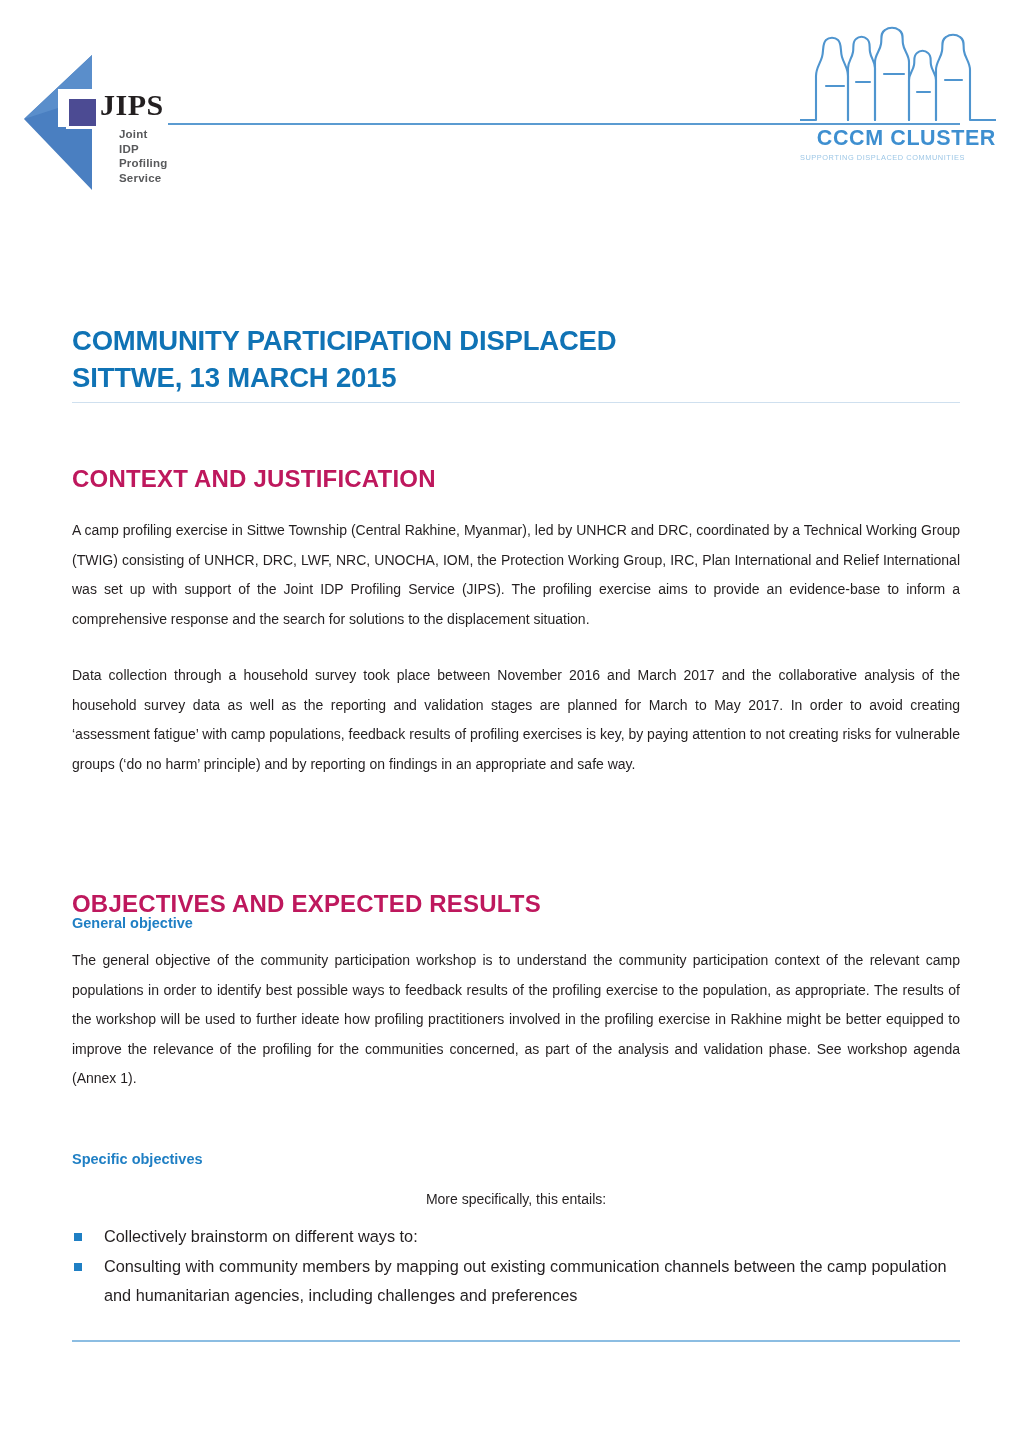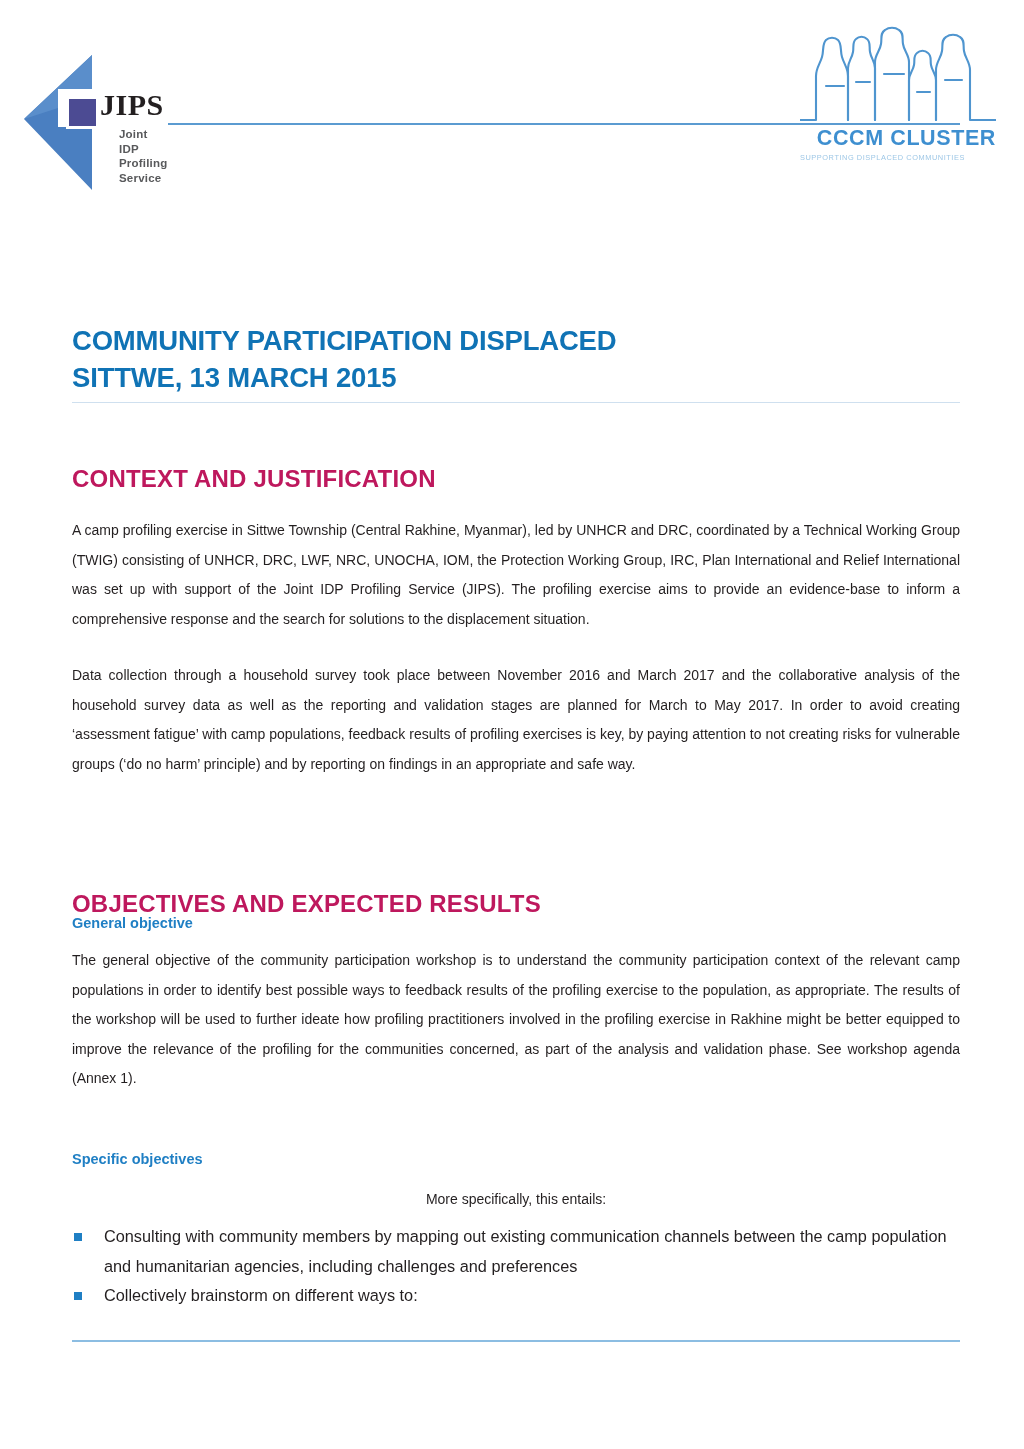--- a/index.html
+++ b/index.html
@@ -260,21 +260,21 @@
 <div class="h1 obj">OBJECTIVES AND EXPECTED RESULTS</div>
 <div class="h2 general">General objective</div>
 <p class="body p3">The general objective of the community participation workshop is to understand the community participation context of the relevant camp populations in order to identify best possible ways to feedback results of the profiling exercise to the population, as appropriate. The results of the workshop will be used to further ideate how profiling practitioners involved in the profiling exercise in Rakhine might be better equipped to improve the relevance of the profiling for the communities concerned, as part of the analysis and validation phase. See workshop agenda (Annex 1).</p>
 
 <div class="h2 specific">Specific objectives</div>
 <p class="body more">More specifically, this entails:</p>
 
 <ul class="bullets">
   <li>
     <span class="sq"></span>
-    <span>Consulting with community members by mapping out  existing communication channels between the camp population and humanitarian agencies, including challenges and preferences</span>
+    <span>Collectively brainstorm on different ways to:</span>
   </li>
   <li>
     <span class="sq"></span>
-    <span>Collectively brainstorm on different ways to:</span>
+    <span>Consulting with community members by mapping out  existing communication channels between the camp population and humanitarian agencies, including challenges and preferences</span>
   </li>
 </ul>
 
 <div class="footer-rule"></div>
 
 </body></html>

